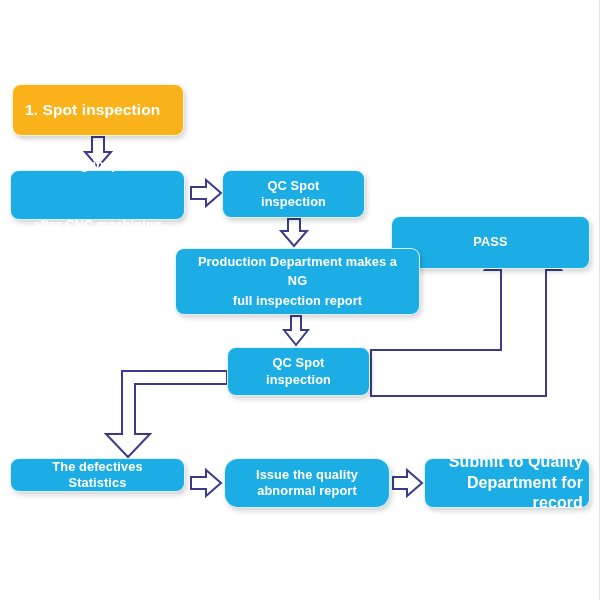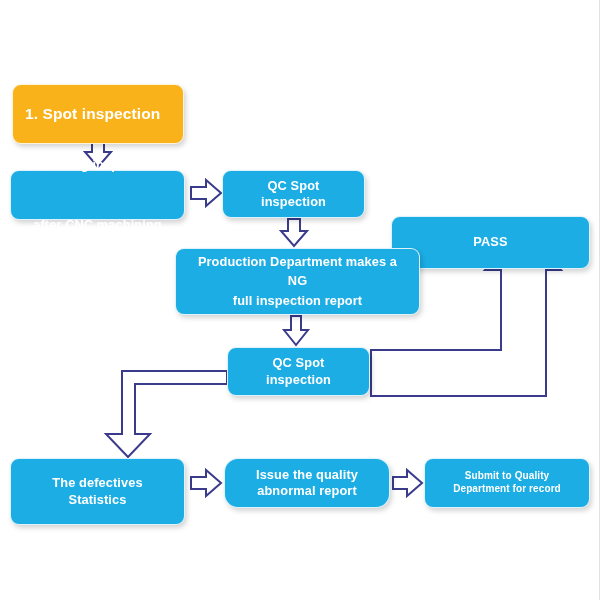--- a/index.html
+++ b/index.html
@@ -45,21 +45,21 @@
     padding: 2px 6px;
     z-index: 3;
   }
   .node .ln { display: block; width: 100%; }
   .node.blue { background: #1BADE4; }
   .node.amber { background: #F9B21A; }
 
   
   .fs15 { font-size: 15.5px; }
   .fs13 { font-size: 12.8px; }
-  .fs12 { font-size: 10px; }
+  .fs12 { font-size: 16px; text-align: right; }
 
   svg.arrows {
     position: absolute;
     left: 0;
     top: 0;
     width: 600px;
     height: 600px;
     z-index: 2;
     pointer-events: none;
   }
@@ -89,21 +89,21 @@
 
     <polygon points="371,350 501,350 501,270 485,270 524,232 561,270 546,270 546,396 371,396"></polygon>
 
     <polygon points="227,371 122,371 122,434 106,434 128,457 150,434 135,434 135,384 227,384"></polygon>
 
     <polygon points="191,477 206,477 206,470 221,483 206,496 206,489 191,489"></polygon>
 
     <polygon points="393,477 407,477 407,470 422,483 407,496 407,489 393,489"></polygon>
   </svg>
 
-  <div class="node amber fs15" style="left:12px; top:84px; width:172px; height:60px; align-items:flex-start; padding-left:12px;">
+  <div class="node amber fs15" style="left:12px; top:84px; width:172px; height:52px; align-items:flex-start; padding-left:12px;">
     <span class="ln" style="text-align:left;">1. Spot inspection</span>
   </div>
 
   <div class="node blue fs13" style="left:10px; top:170px; width:175px; height:50px;gap:43px;">
     <span class="ln">Pending inspection</span>
     <span class="ln">after CNC machining</span>
   </div>
 
   <div class="node blue fs13" style="left:222px; top:170px; width:143px; height:48px;">
     <span class="ln">QC Spot</span>
@@ -118,21 +118,21 @@
     <span class="ln">Production Department makes a</span>
     <span class="ln">NG</span>
     <span class="ln">full inspection report</span>
   </div>
 
   <div class="node blue fs13" style="left:227px; top:347px; width:143px; height:49px;">
     <span class="ln">QC Spot</span>
     <span class="ln">inspection</span>
   </div>
 
-  <div class="node blue fs13" style="left:10px; top:458px; width:175px; height:67px;">
+  <div class="node blue fs13" style="left:10px; top:458px; width:175px; height:34px;">
     <span class="ln">The defectives</span>
     <span class="ln">Statistics</span>
   </div>
 
   <div class="node blue fs13" style="left:224px; top:458px; width:166px; height:50px;border-radius:14px;">
     <span class="ln">Issue the quality</span>
     <span class="ln">abnormal report</span>
   </div>
 
   <div class="node blue fs12" style="left:424px; top:458px; width:166px; height:50px;">

